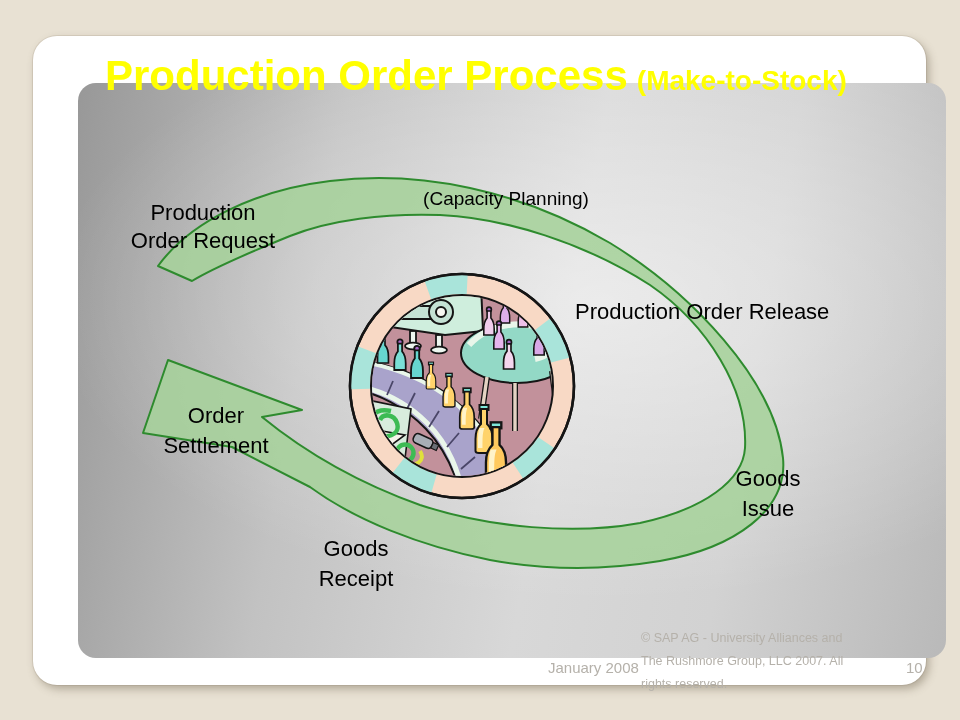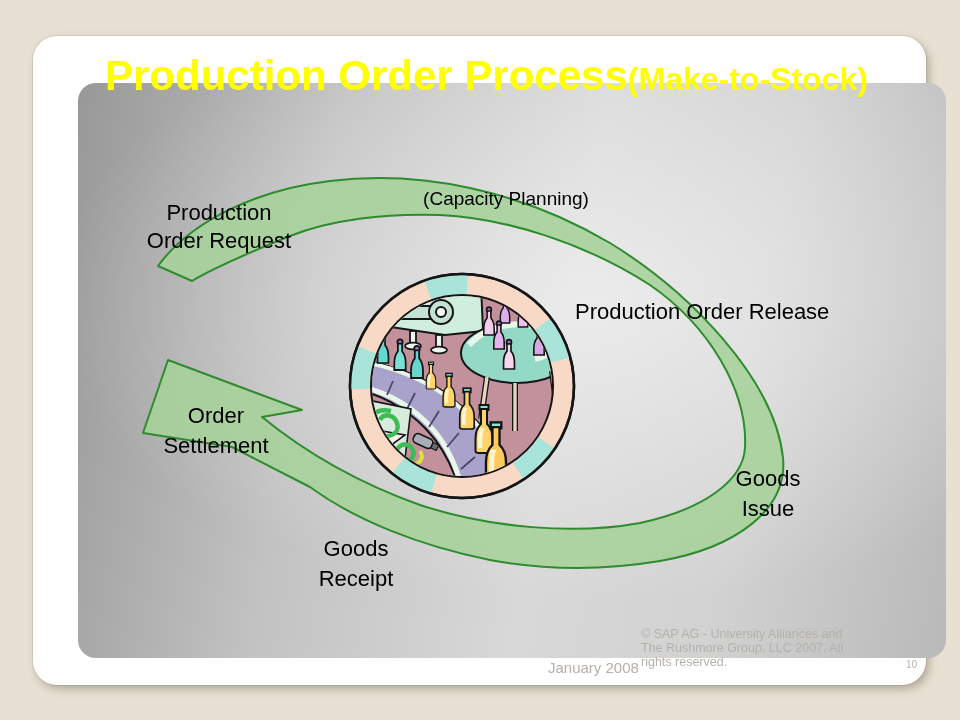--- a/index.html
+++ b/index.html
@@ -9,37 +9,37 @@
   .slide{position:absolute;left:33px;top:36px;width:893px;height:649px;background:#ffffff;
          border-radius:24px;box-shadow:3px 4px 8px rgba(110,100,80,.45),0 0 0 1px rgba(170,160,140,.25);}
   .panel{position:absolute;left:45px;top:47px;width:868px;height:575px;border-radius:18px;
          background:
            radial-gradient(115% 95% at 60% 38%, rgba(255,255,255,.50) 0%, rgba(255,255,255,0) 55%),
            linear-gradient(100deg,#989898 0%,#c2c2c2 28%,#d8d8d8 55%,#d2d2d2 75%,#b9b9b9 100%);}
 
   .title{position:absolute;left:57px;top:52px;width:856px;white-space:nowrap;color:#ffff00;
          font-weight:bold;z-index:4;}
   .title-main{font-size:42px;margin-left:48px;}
-  .title-sub{font-size:32px;text-align:center;}
+  .title-sub{font-size:28px;margin-left:9px;text-align:center;}
 
   .label{position:absolute;color:#000;font-size:22px;line-height:29px;text-align:center;
          white-space:pre-line;transform:translateX(-50%);z-index:4;}
   #lbl-creation{left:506px;top:148px;line-height:26px;}
   #lbl-creation .sub{font-size:19px;line-height:24px;margin-top:13px;}
-  #lbl-request{left:203px;top:199px;line-height:28px;margin-left:16px;}
+  #lbl-request{left:203px;top:199px;line-height:28px;}
   #lbl-release{left:575px;top:297px;transform:none;text-align:left;white-space:nowrap;}
   #lbl-settlement{left:216px;top:401px;line-height:30px;}
   #lbl-goods-issue{left:768px;top:464px;line-height:30px;}
   #lbl-goods-receipt{left:356px;top:534px;line-height:30px;}
   #lbl-confirmation{left:610px;top:576px;line-height:30px;}
 
-  .footer-copy{position:absolute;left:641px;top:627px;width:232px;font-size:12.5px;line-height:14px;
+  .footer-copy{position:absolute;left:641px;top:627px;width:232px;font-size:12.5px;line-height:23px;
                color:#b5b1aa;white-space:pre-line;text-align:left;z-index:3;}
   .footer-date{position:absolute;left:548px;top:659px;font-size:15px;color:#b5b1aa;z-index:3;}
-  .footer-page{position:absolute;left:906px;top:659px;font-size:10px;color:#b5b1aa;z-index:3;}
+  .footer-page{position:absolute;left:906px;top:659px;font-size:15px;color:#b5b1aa;z-index:3;}
 
   .arrow-svg{position:absolute;left:0;top:0;z-index:2;pointer-events:none;}
   .illus-svg{position:absolute;left:347px;top:271px;z-index:3;pointer-events:none;}
 </style>
 </head>
 <body>
 
 <div class="stage">
 
   <div class="slide">

